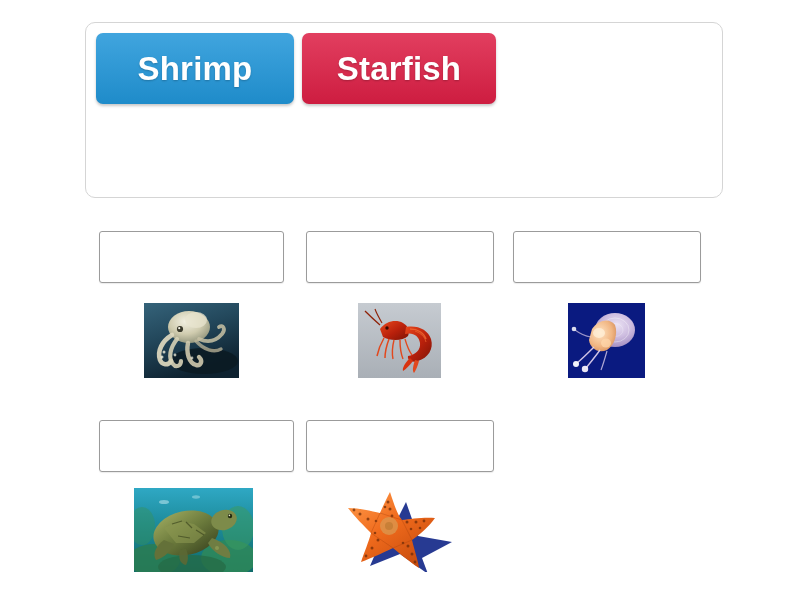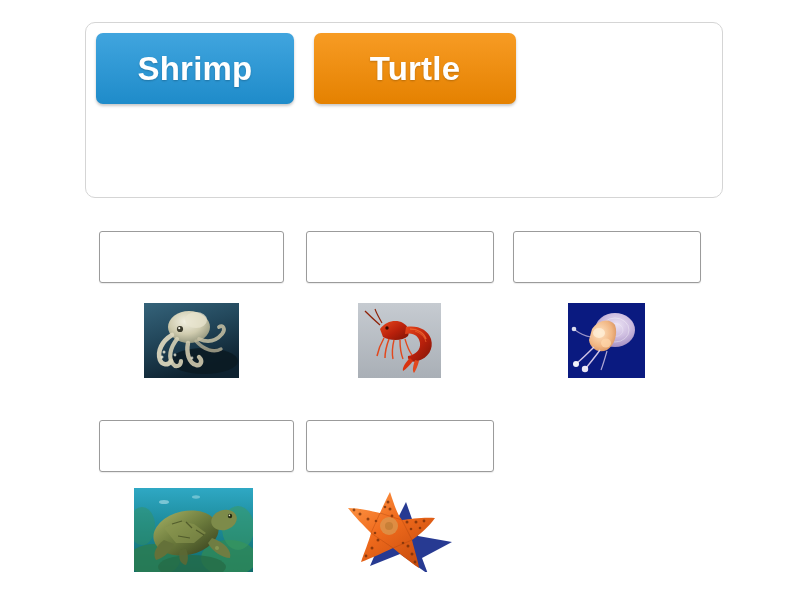--- a/index.html
+++ b/index.html
@@ -15,21 +15,21 @@
   
   .word-bank {
     position: absolute;
     left: 85px; top: 22px;
     width: 638px; height: 176px;
     background: #ffffff;
     border: 1px solid #d5d5d5;
     border-radius: 10px;
     padding: 10px 10px;
   }
-  .bank-row { display: flex; gap: 20px; margin-bottom: 21px; }
+  .bank-row { display: flex; gap: 8px; margin-bottom: 21px; }
 
   .tile {
     height: 71px;
     border-radius: 7px;
     display: flex;
     align-items: center;
     justify-content: center;
     color: #ffffff;
     font-size: 33px;
     font-weight: bold;
@@ -59,21 +59,21 @@
   .pic svg { display: block; width: 100%; height: 100%; }
 </style>
 </head>
 <body>
 
 <div id="stage">
 
   <div class="word-bank">
     <div class="bank-row">
       <div class="tile w1" style="background-color:#2196d9">Shrimp</div>
-      <div class="tile w3" style="background-color:#f68b00">Turtle</div>
+      <div class="tile w2" style="background-color:#dd1f45">Starfish</div>
     </div>
   </div>
 
   <div class="slot" style="left:99px;  top:231px; width:185px;"></div>
   <div class="slot" style="left:306px; top:231px; width:188px;"></div>
   <div class="slot" style="left:513px; top:231px; width:188px;"></div>
 
   <div class="pic" style="left:144px; top:303px; width:95px; height:75px;">
     <svg viewBox="0 0 95 75" preserveAspectRatio="none" aria-hidden="true">
       <defs>

